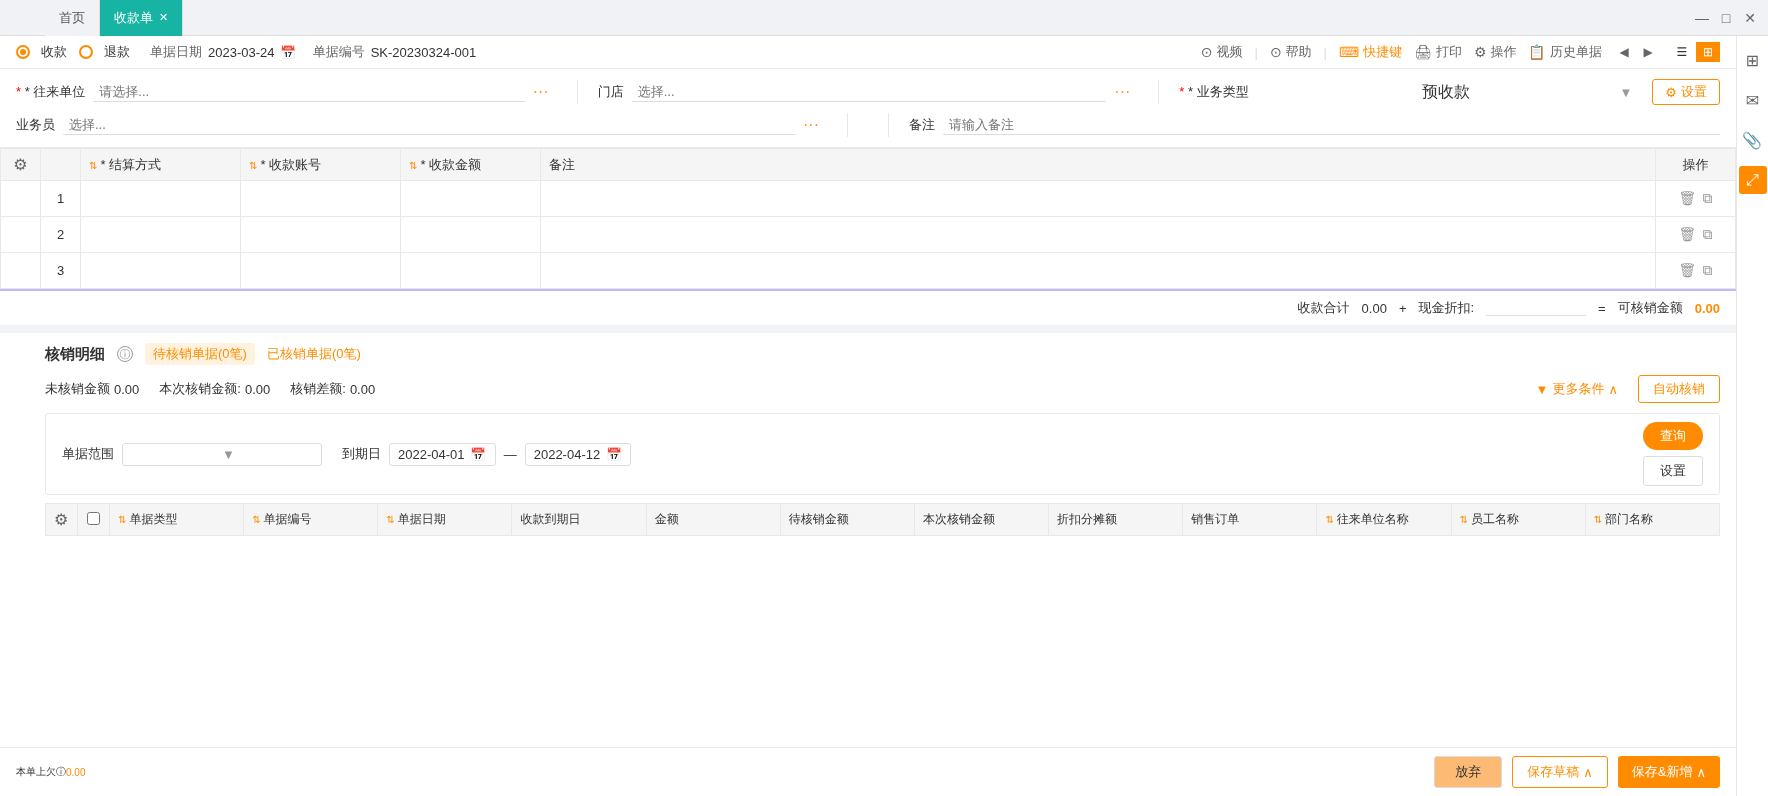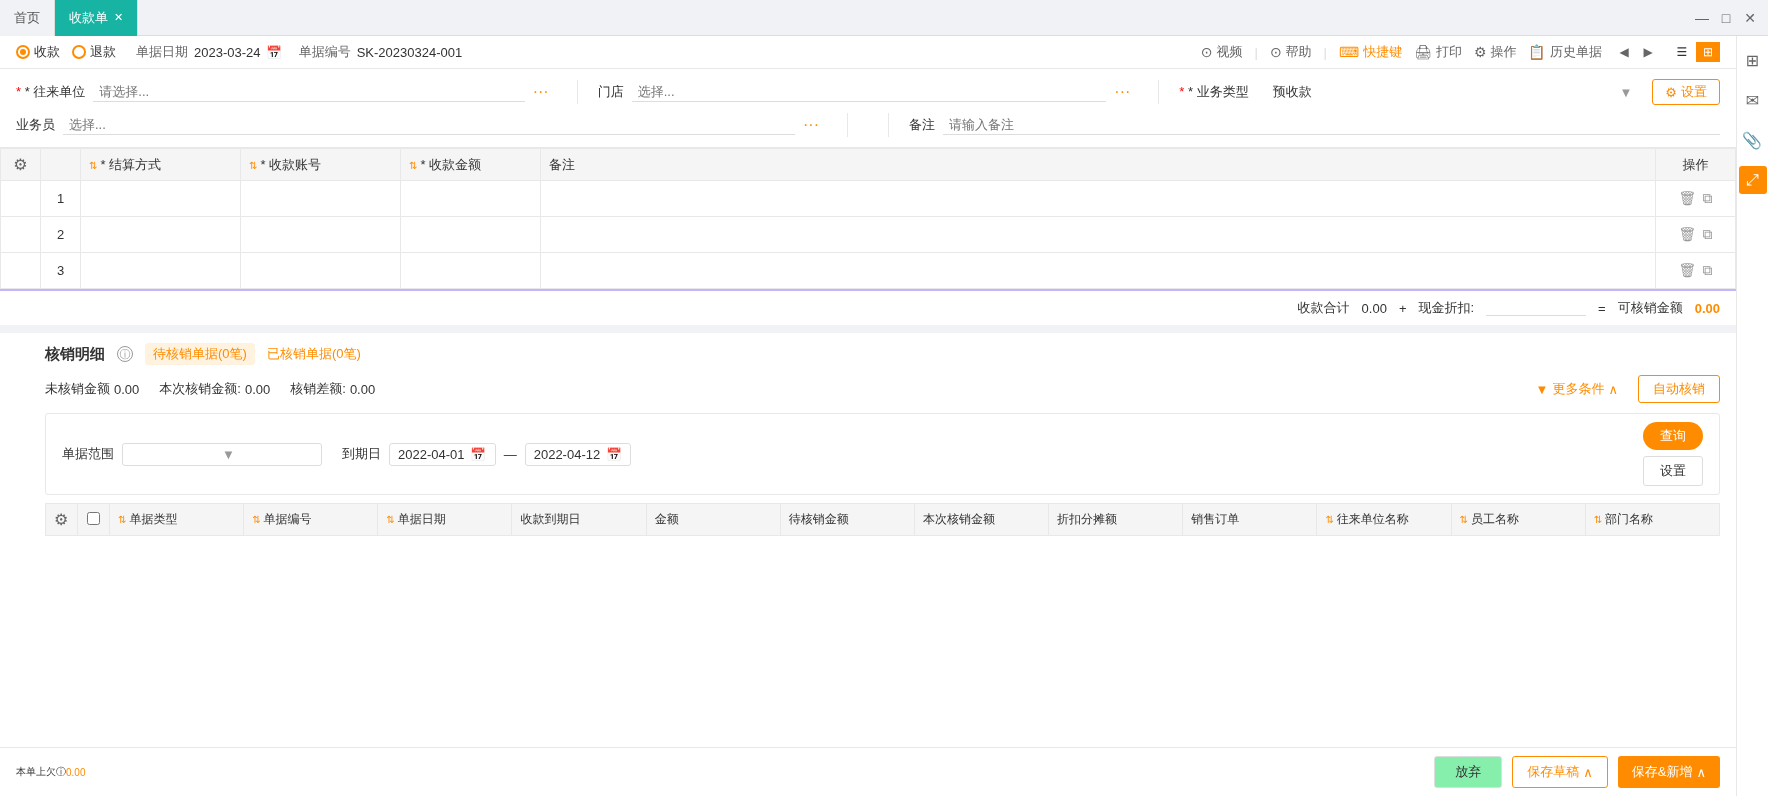--- a/index.html
+++ b/index.html
@@ -1,29 +1,29 @@
 <!DOCTYPE html>
 <html><head>
   <meta charset="utf-8">
   <style>
     * { box-sizing: border-box; margin: 0; padding: 0; }
     body { font-family: 'Microsoft YaHei', Arial, sans-serif; font-size: 13px; background: #f0f2f5; color: #333; overflow: hidden; width: 1768px; height: 796px; }
 
     
-    .tab-bar { display: flex; align-items: center; background: #f0f2f5; height: 36px; border-bottom: 1px solid #ddd; }
+    .tab-bar { display: flex; align-items: center; background: #f0f2f5; height: 36px; border-bottom: 1px solid #ddd; padding-left: 45px; }
     .tab-item { display: flex; align-items: center; padding: 0 14px; height: 36px; cursor: pointer; font-size: 13px; color: #555; background: #f0f2f5; border-right: 1px solid #ddd; }
     .tab-item.active { background: #17b3a3; color: #fff; }
     .tab-item .close-btn { margin-left: 6px; font-size: 11px; cursor: pointer; }
     .window-controls { margin-left: auto; display: flex; align-items: center; padding-right: 10px; gap: 8px; }
     .window-ctrl-btn { width: 16px; height: 16px; cursor: pointer; font-size: 14px; color: #666; display: flex; align-items: center; justify-content: center; }
 
     
     .form-toolbar { display: flex; align-items: center; padding: 6px 16px; background: #fff; border-bottom: 1px solid #e8e8e8; gap: 20px; }
     .radio-group { display: flex; align-items: center; gap: 12px; }
-    .radio-item { display: flex; align-items: center; gap: 4px; cursor: pointer; }
+    .radio-item { display: flex; align-items: center; gap: 11px; cursor: pointer; }
     .radio-dot { width: 14px; height: 14px; border-radius: 50%; border: 2px solid #ff8c00; display: flex; align-items: center; justify-content: center; }
     .radio-dot.active::after { content: ''; width: 6px; height: 6px; border-radius: 50%; background: #ff8c00; }
     .doc-info { display: flex; align-items: center; gap: 16px; }
     .doc-field { display: flex; align-items: center; gap: 6px; font-size: 13px; }
     .doc-field label { color: #666; }
     .doc-field span { color: #333; }
     .calendar-icon { color: #ff8c00; cursor: pointer; }
     .toolbar-actions { margin-left: auto; display: flex; align-items: center; gap: 12px; }
     .toolbar-btn { display: flex; align-items: center; gap: 4px; color: #666; cursor: pointer; font-size: 13px; }
     .toolbar-btn.highlight { color: #ff8c00; }
@@ -104,21 +104,21 @@
     
     .bottom-table { overflow: auto; }
     .bottom-table table th, .bottom-table table td { font-size: 12px; }
     .checkbox-cell { text-align: center; }
     input[type="checkbox"] { cursor: pointer; }
 
     
     .bottom-bar { display: flex; align-items: center; padding: 8px 16px; background: #fff; border-top: 1px solid #e8e8e8; gap: 12px; }
     .bottom-info { display: flex; align-items: center; font-size: 10px; }
     .bottom-actions { margin-left: auto; display: flex; gap: 10px; }
-    .btn-abandon { background: #86efac; border: 1px solid #ddd; color: #333; padding: 6px 20px; border-radius: 3px; cursor: pointer; font-size: 13px; }
+    .btn-abandon { background: #fdba74; border: 1px solid #ddd; color: #333; padding: 6px 20px; border-radius: 3px; cursor: pointer; font-size: 13px; }
     .btn-save-draft { background: #fff; border: 1px solid #ff8c00; color: #ff8c00; padding: 6px 14px; border-radius: 3px; cursor: pointer; font-size: 13px; display: flex; align-items: center; gap: 4px; }
     .btn-save-new { background: #ff8c00; color: #fff; border: none; padding: 6px 14px; border-radius: 3px; cursor: pointer; font-size: 13px; display: flex; align-items: center; gap: 4px; }
 
     
     .right-sidebar { position: fixed; right: 0; top: 36px; width: 32px; height: calc(796px - 36px); background: #fff; border-left: 1px solid #e8e8e8; display: flex; flex-direction: column; align-items: center; padding-top: 10px; gap: 12px; }
     .sidebar-icon { width: 28px; height: 28px; display: flex; align-items: center; justify-content: center; cursor: pointer; font-size: 16px; color: #666; }
     .sidebar-icon.active { background: #ff8c00; color: #fff; border-radius: 3px; }
 
     .separator { color: #ddd; }
     
@@ -224,21 +224,21 @@
         </div>
         <div class="field-divider"></div>
         <div class="field-group" style="flex: 2;">
           <span class="field-label">门店</span>
           <input class="field-input" type="text" style="margin-left: 8px;" placeholder="选择...">
           <span class="field-more">···</span>
         </div>
         <div class="field-divider"></div>
         <div class="field-group" style="flex: 2; align-items: center;">
           <span class="field-label required">* 业务类型</span>
-          <span style="margin-left: 24px; font-size: 13px; flex: 1;">预收款</span>
+          <span style="margin-left: 24px; font-size: 16px; flex: 1; text-align: center;">预收款</span>
           <span style="color: #999; cursor: pointer;">▼</span>
           <div style="width: 20px;"></div>
           <button class="settings-btn">
             <span>⚙</span>
             <span>设置</span>
           </button>
         </div>
       </div>
       <div class="form-row">
         <div class="field-group" style="flex: 2;">

